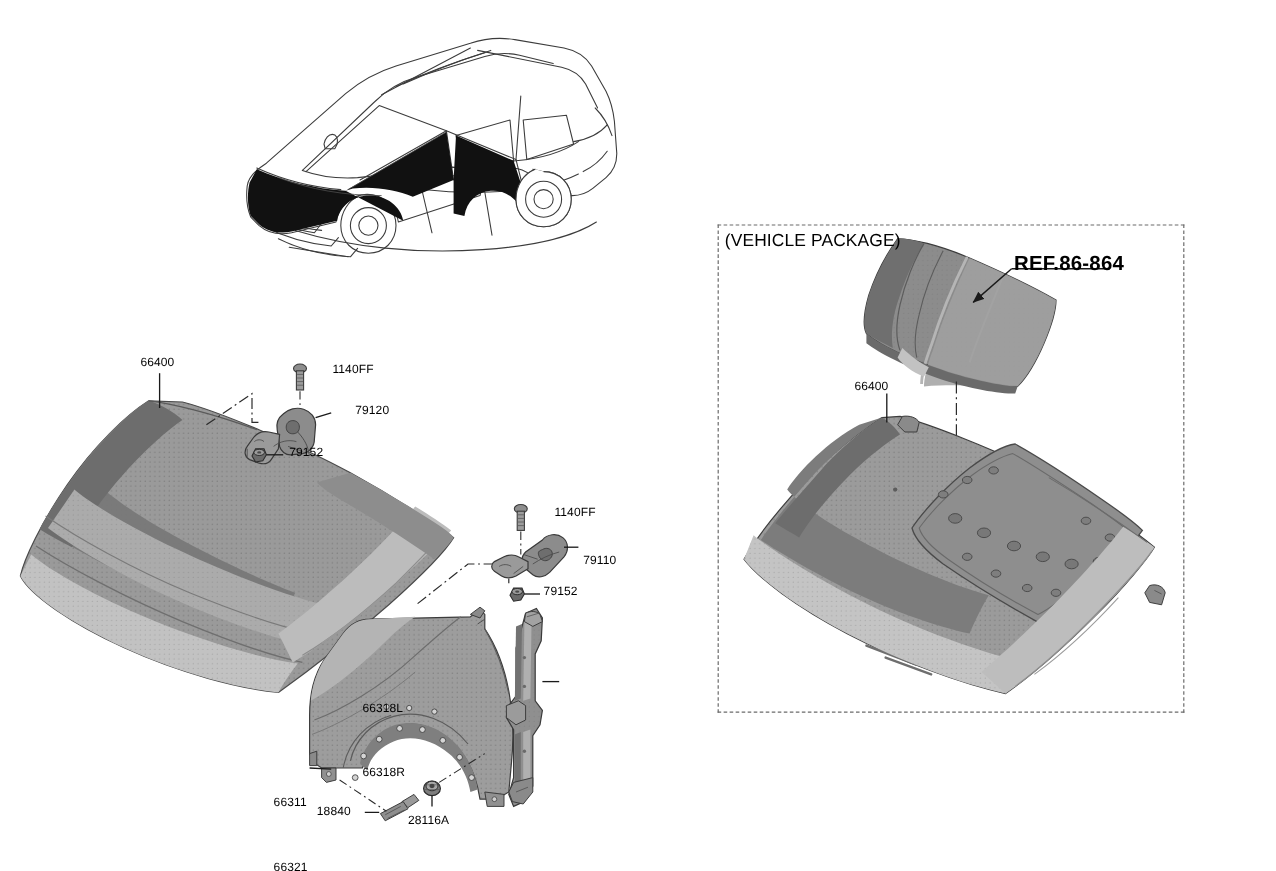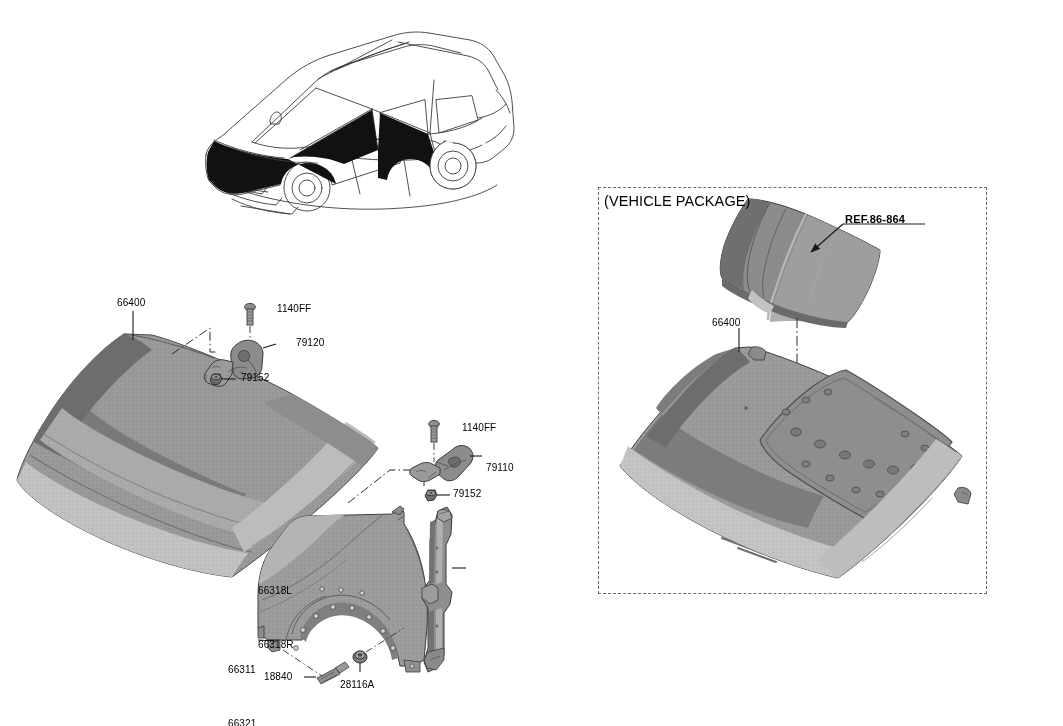--- a/index.html
+++ b/index.html
@@ -15,21 +15,21 @@
     position:absolute;
     font-family:"Liberation Sans","DejaVu Sans",sans-serif;
     font-size:10px;
     line-height:17px;
     color:#000;
     white-space:pre;
     letter-spacing:0.1px;
   }
   .lbl.two{line-height:18px;}
   .lbl.pkg{font-size:14.5px;}
-  .lbl.ref{font-size:11px;font-weight:700;letter-spacing:0.2px;}
+  .lbl.ref{font-size:17px;font-weight:700;letter-spacing:0.2px;}
   .dashbox{
     position:absolute;
     border:1px dashed #6b6b6b;
     box-sizing:border-box;
     background:transparent;
   }
 </style>
 </head>
 <body>
 
@@ -559,21 +559,21 @@
   <div class="lbl" style="left:280px;top:334px;margin-left:16px;">79120</div>
 
   <div class="lbl" style="left:241px;top:369px;">79152</div>
 
   <div class="lbl" style="left:462px;top:419px;">1140FF</div>
 
   <div class="lbl" style="left:486px;top:434px;margin-top:25px;">79110</div>
 
   <div class="lbl" style="left:453px;top:485px;">79152</div>
 
-  <div class="lbl two" style="left:258px;top:546px;">
+  <div class="lbl two" style="left:258px;top:546px;padding-left:44px;">
     <div>66318L</div>
     <div>66318R</div>
   </div>
 
   <div class="lbl two" style="left:228px;top:625px;">
     <div>66311</div>
     <div>66321</div>
   </div>
 
 

